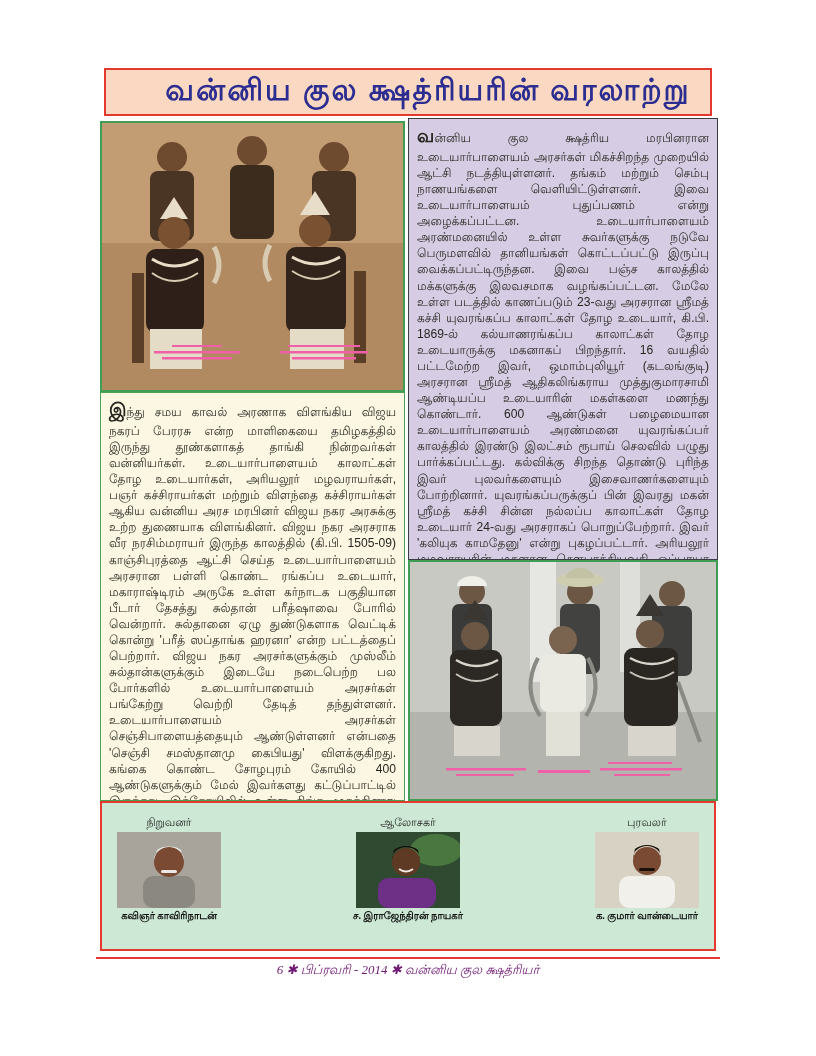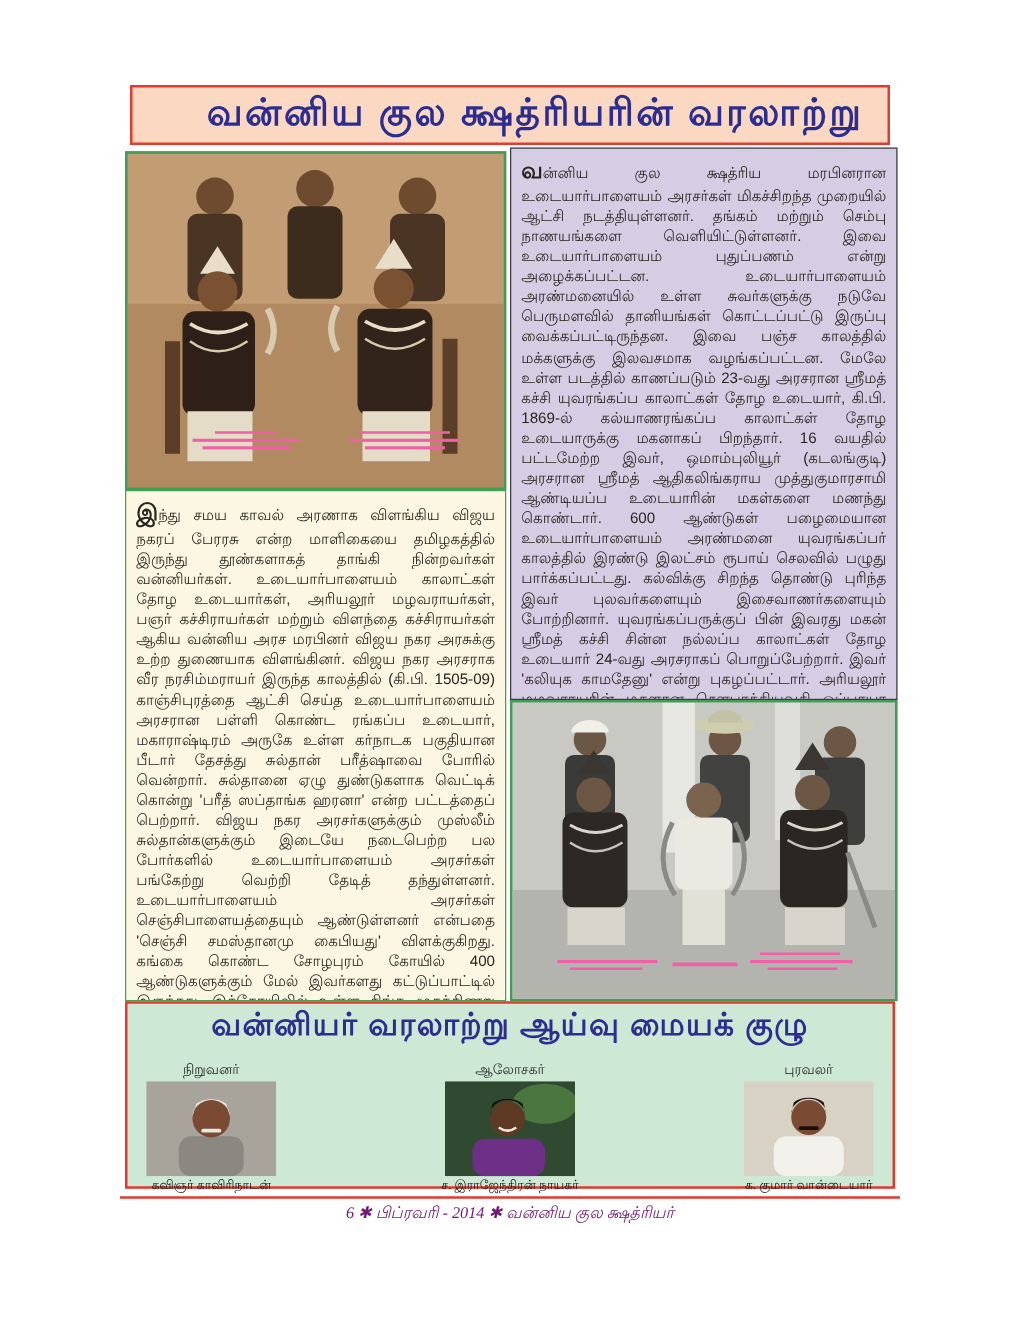--- a/index.html
+++ b/index.html
@@ -48,21 +48,21 @@
     margin-top:3px;letter-spacing:1px;white-space:nowrap;
   }
   .members{display:flex;justify-content:space-between;padding:1px 8px 0 8px;}
   .member{width:118px;display:flex;flex-direction:column;align-items:center;}
   .role{
     font-family:"Liberation Serif", serif;
     font-size:11px;color:#222;margin:12px 0 2px 0;white-space:nowrap;
   }
   .portrait{width:104px;height:76px;display:block;}
   .caption{
-    font-family:"Liberation Serif", serif;font-weight:normal;
+    font-family:"Liberation Serif", serif;font-weight:bold;
     font-size:10px;color:#111;margin-top:2px;white-space:nowrap;
   }
 
   
   .red-rule{left:96px;top:957px;width:624px;height:0;border-top:2px solid #e4392e;}
   .footer-text{
     left:0;top:962px;width:816px;text-align:center;
     font-family:"Liberation Serif", serif;font-style:italic;
     font-size:13px;color:#701a75;
   }
@@ -167,21 +167,20 @@
       <rect x="46" y="212" width="58" height="2" fill="#f060a8"></rect>
       <rect x="128" y="208" width="52" height="3" fill="#f060a8"></rect>
       <rect x="198" y="200" width="64" height="2" fill="#f060a8"></rect>
       <rect x="190" y="206" width="82" height="2.5" fill="#f060a8"></rect>
       <rect x="204" y="212" width="56" height="2" fill="#f060a8"></rect>
     </g>
   </svg>
 </div>
 
 <div class="abs committee-box">
-  <div class="committee-title">வன்னியர் வரலாற்று ஆய்வு மையக் குழு</div>
   <div class="members">
 
     <div class="member">
       <span class="role">நிறுவனர்</span>
       <svg class="portrait" viewBox="0 0 104 76">
         <rect width="104" height="76" fill="#a8a49c"></rect>
         <rect x="26" y="44" width="52" height="32" rx="10" fill="#8a8880"></rect>
         <circle cx="52" cy="30" r="15" fill="#7a4a32"></circle>
         <path d="M37 28 a15 13 0 0 1 30 0 l-3 -10 a15 9 0 0 0 -24 0 z" fill="#e8e8e6"></path>
         <rect x="44" y="38" width="16" height="3" rx="1.5" fill="#e8e8e6"></rect>

